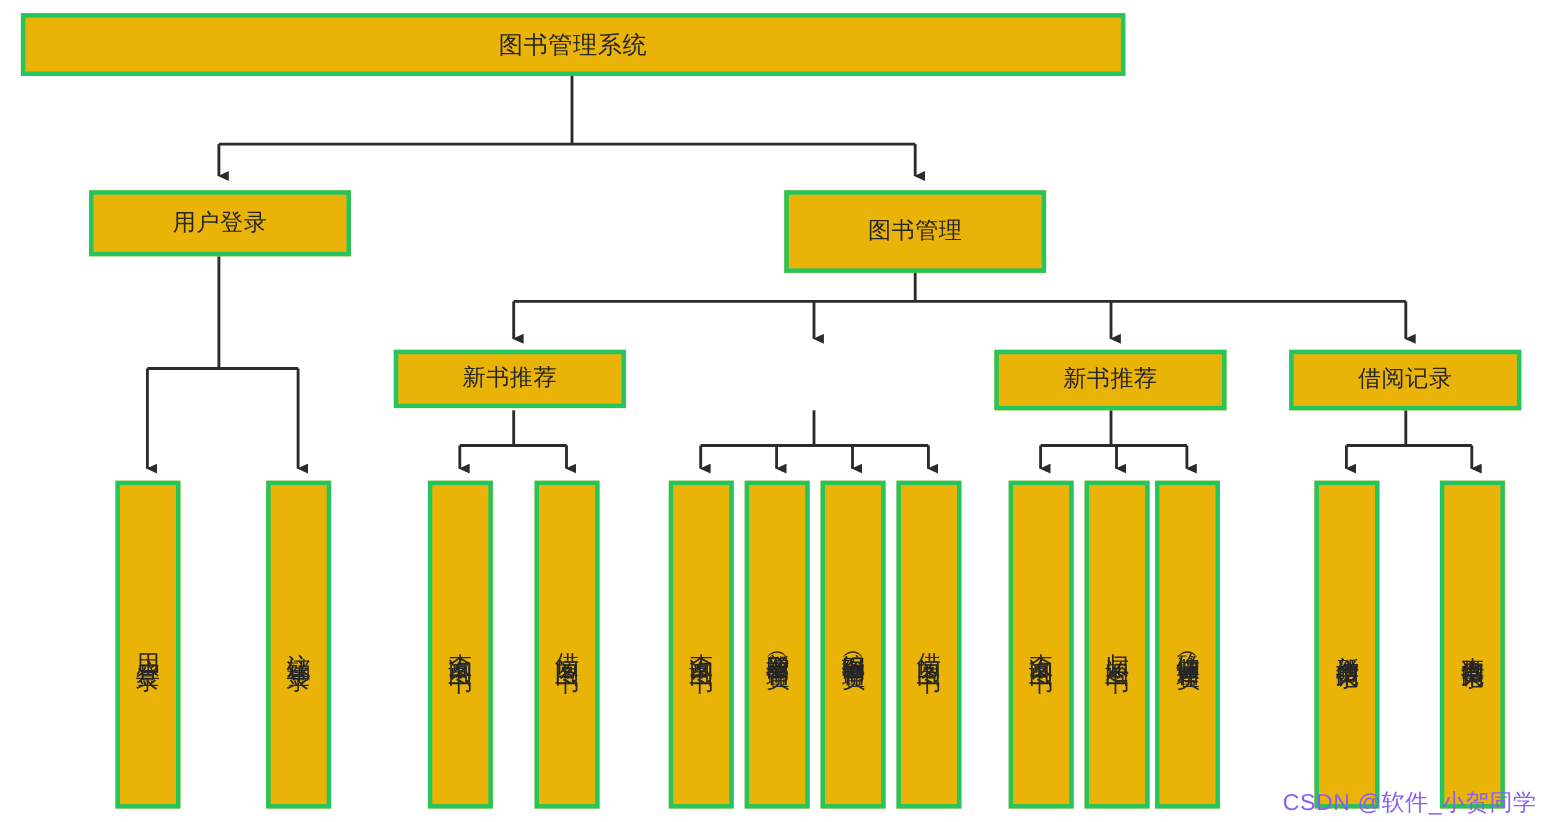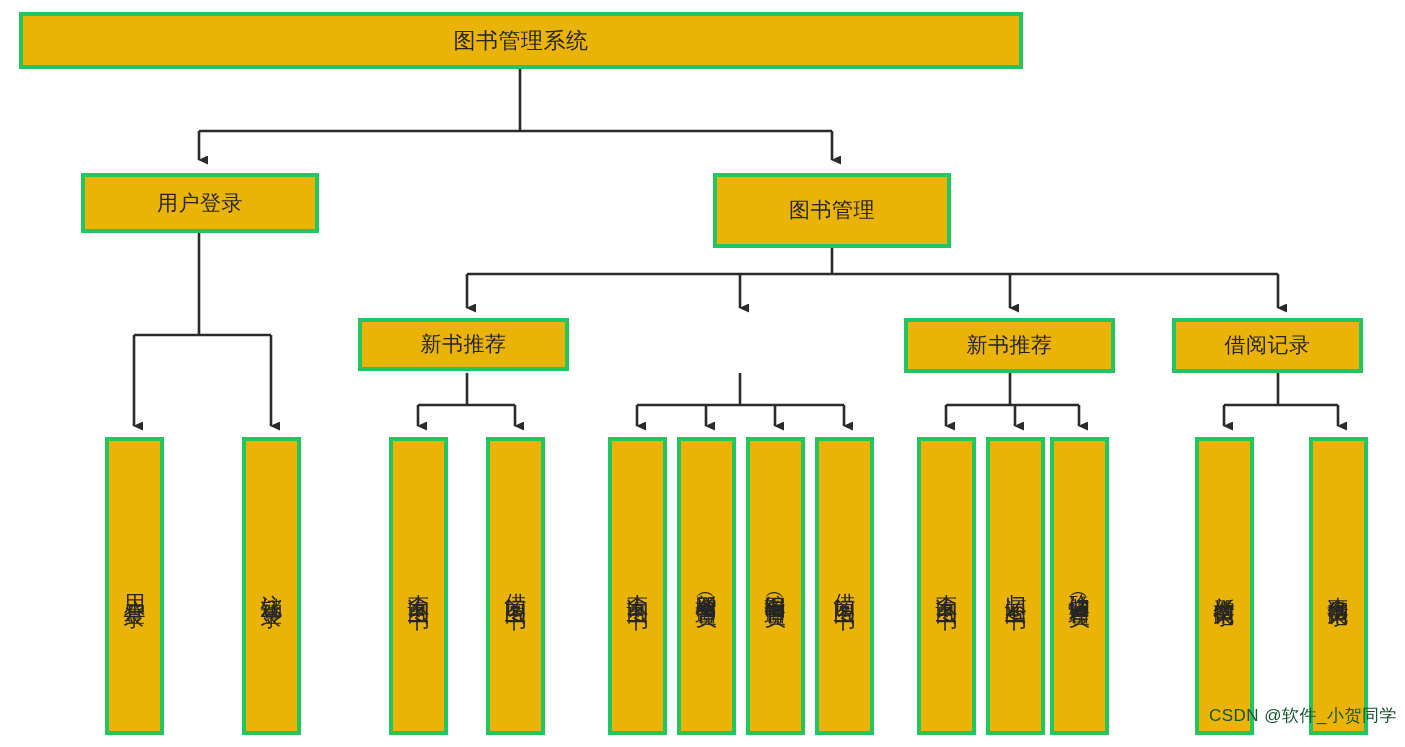--- a/index.html
+++ b/index.html
@@ -67,23 +67,23 @@
     white-space: nowrap;
     max-height: 100%;
   }
   .node.vert.tall-text .node-label {
     letter-spacing: 2px;
     font-size: 21px;
   }
   #watermark {
     position: absolute;
     right: 8px;
-    bottom: 20px;
-    font-size: 17px;
-    color: #14532d;
+    bottom: 4px;
+    font-size: 21px;
+    color: #8b5cf6;
     letter-spacing: 0.5px;
     z-index: 5;
     white-space: nowrap;
     font-family: "Liberation Sans", "DejaVu Sans", sans-serif;
   }
 </style>
 </head>
 <body>
 
 <div id="diagram-root">
@@ -152,21 +152,21 @@
 
   <div class="node horiz" style="left:358px; top:318px; width:211px; height:53px;">
     <span class="node-label">新书推荐</span>
   </div>
 
 
   <div class="node horiz" style="left:904px; top:318px; width:211px; height:55px;">
     <span class="node-label">新书推荐</span>
   </div>
 
-  <div class="node horiz" style="left:1172px; top:318px; width:191px; height:55px;">
+  <div class="node horiz" style="left:1172px; top:318px; width:211px; height:55px;">
     <span class="node-label">借阅记录</span>
   </div>
 
   <div class="node vert" style="left:105px; top:437px; width:59px; height:298px;">
     <span class="node-label">用户登录</span>
   </div>
 
   <div class="node vert" style="left:242px; top:437px; width:59px; height:298px;">
     <span class="node-label">注销登录</span>
   </div>

